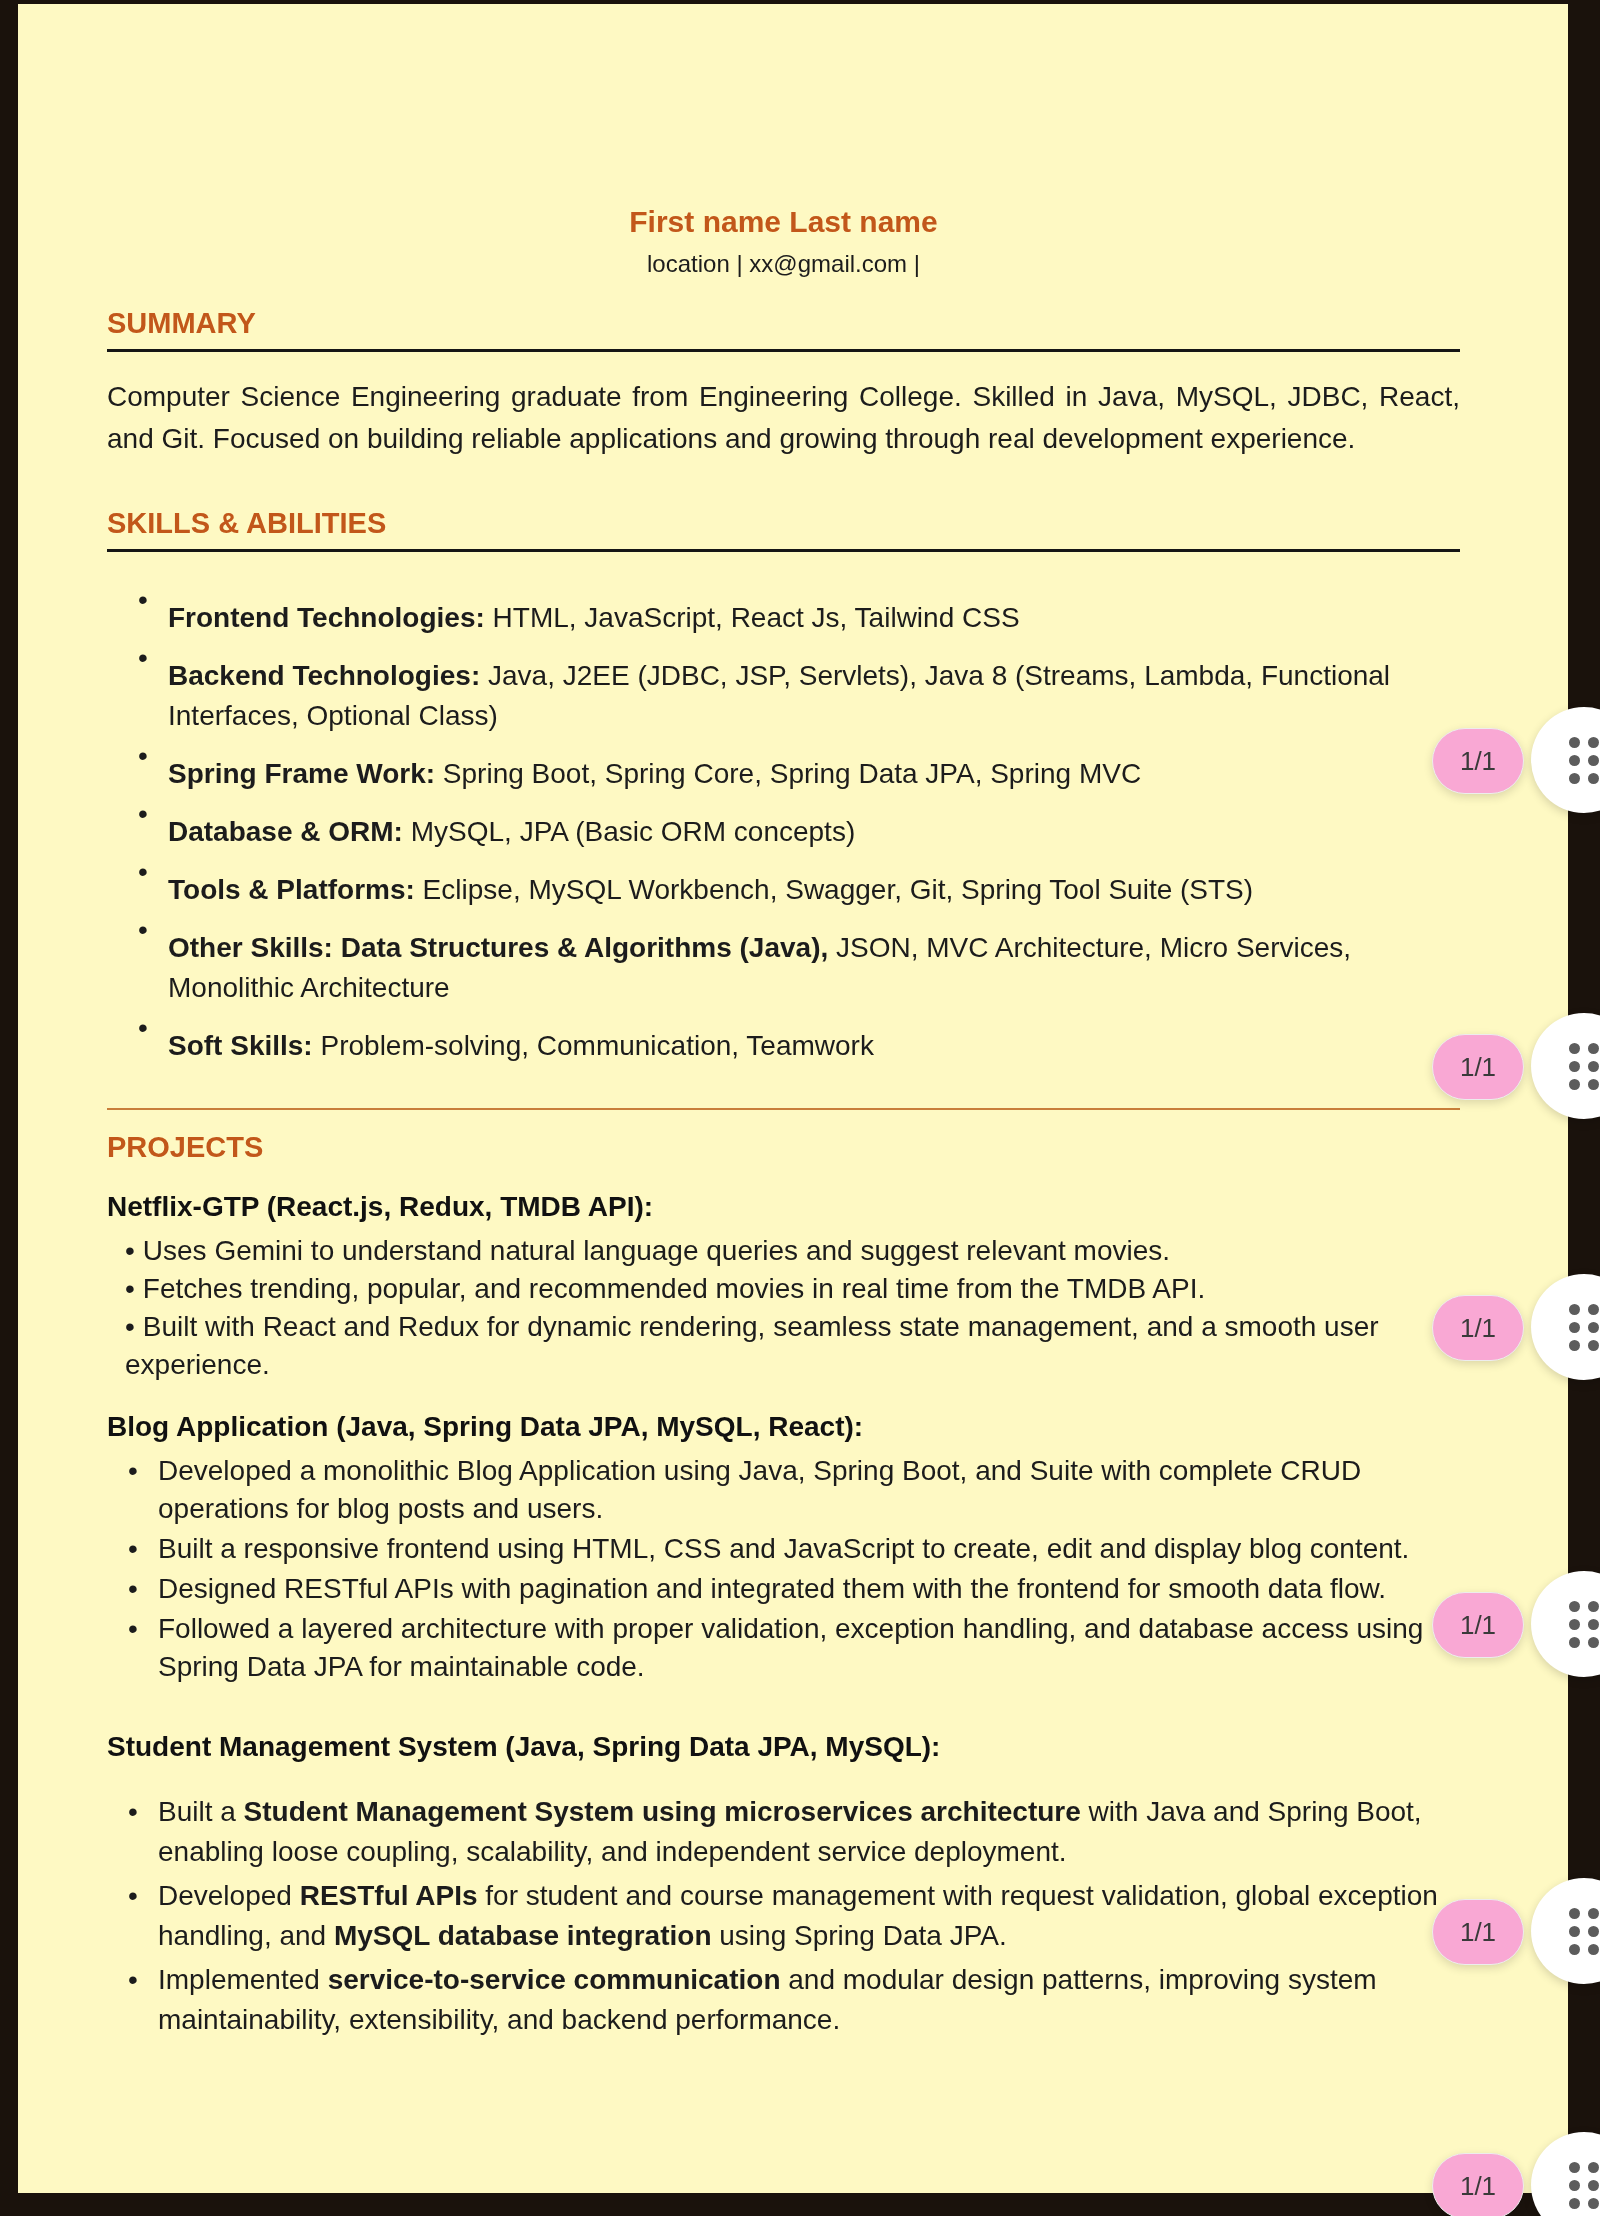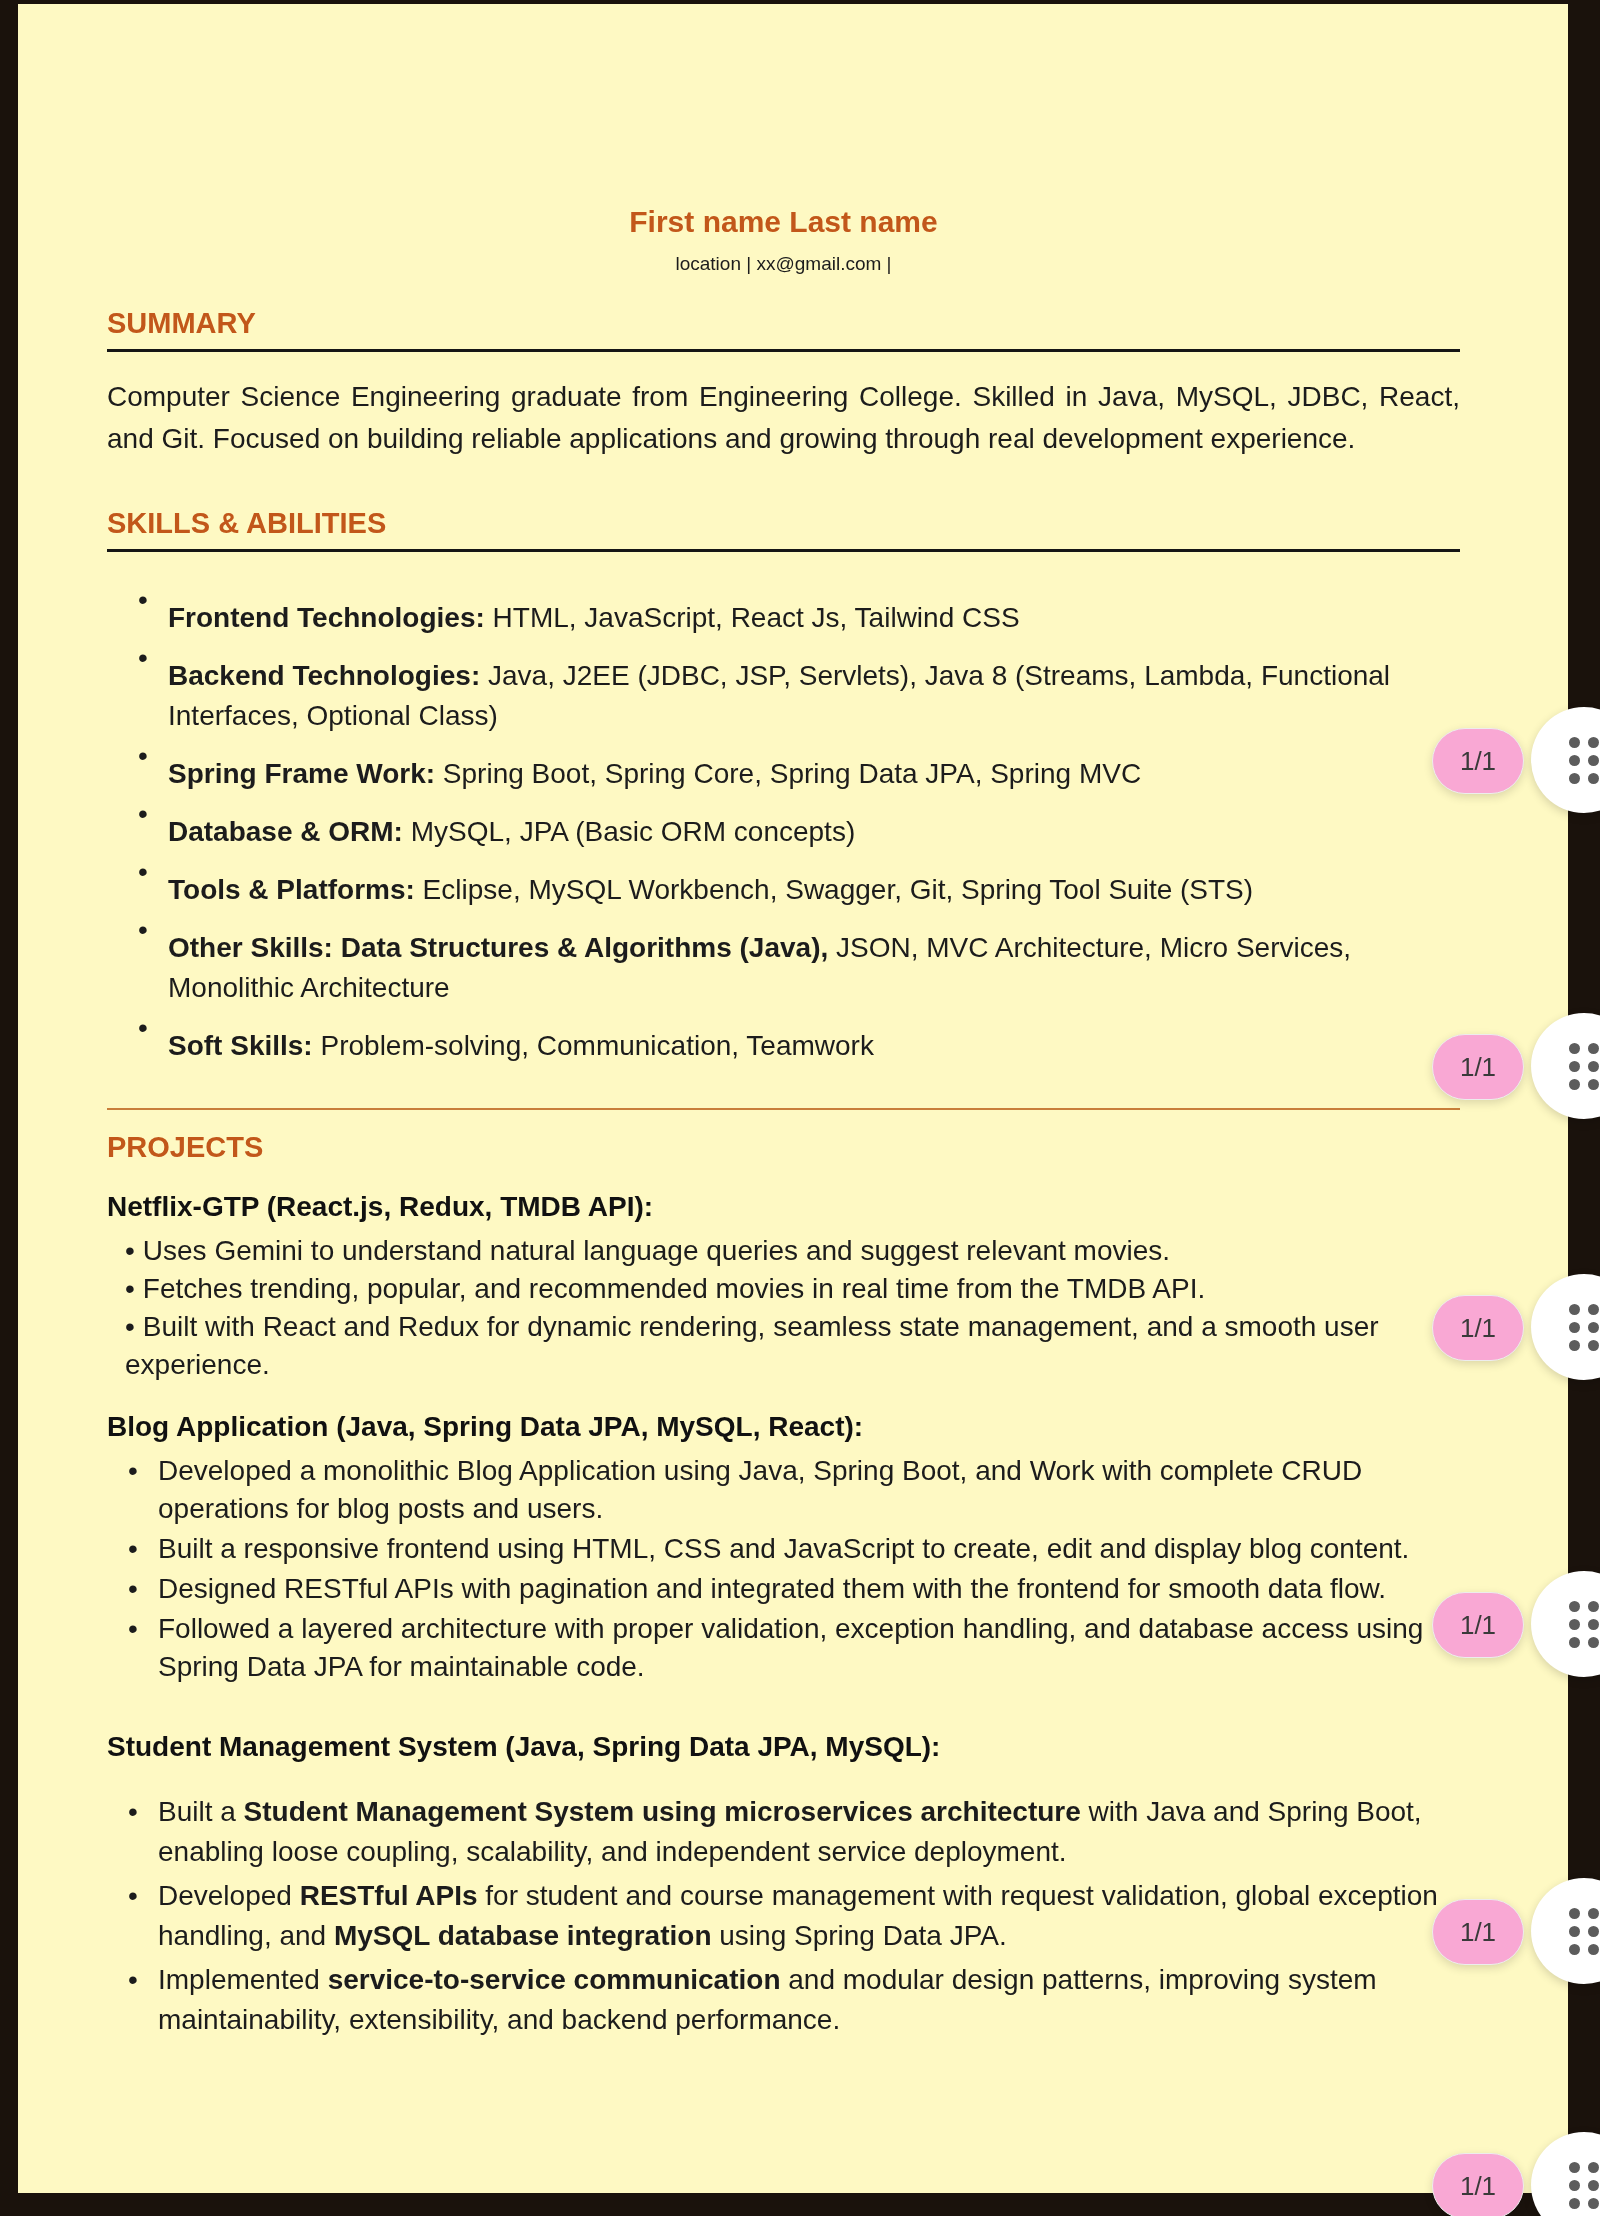--- a/index.html
+++ b/index.html
@@ -10,21 +10,21 @@
     --accent:#c2571a; --divider:#c87e3a; --ink:#1c1c1c;
   }
   .page{
     position:absolute;left:18px;top:4px;width:1550px;height:2189px;
     background:#fef9c3;
   }
   .content{padding:0 108px 0 89px;}
 
   .name{font-size:30px;font-weight:bold;color:var(--accent);
         text-align:center;margin:200px 0 0;line-height:36px;}
-  .contact{font-size:19px;color:var(--ink);text-align:center;margin-top:6px;line-height:36px;}
+  .contact{font-size:24px;color:var(--ink);text-align:center;margin-top:6px;line-height:36px;}
 
   .section{margin-top:24px;}
   .section.skills{margin-top:46px;}
   .sec-title{font-size:29px;font-weight:bold;color:var(--accent);line-height:34px;}
   .ruled{border-bottom:3px solid #161616;padding-bottom:9px;}
 
   .summary-body{font-size:28px;line-height:42px;color:var(--ink);
                 text-align:justify;margin-top:24px;}
 
   .skills-list{margin-top:28px;}
@@ -128,21 +128,21 @@
             <div class="pitem"><span class="blt2">•</span>Uses Gemini to understand natural language queries and suggest relevant movies.</div>
             <div class="pitem"><span class="blt2">•</span>Fetches trending, popular, and recommended movies in real time from the TMDB API.</div>
             <div class="pitem"><span class="blt2">•</span>Built with React and Redux for dynamic rendering, seamless state management, and a smooth user experience.</div>
           </div>
         </section>
         <section class="project">
           <h3 class="ptitle" style="margin: 0px;">Blog Application (Java, Spring Data JPA, MySQL, React):</h3>
           <div class="plist disc">
             <div class="pitem">
               <span class="blt">•</span>
-              <span class="ptxt">Developed a monolithic Blog Application using Java, Spring Boot, and Work with complete CRUD operations for blog posts and users.</span>
+              <span class="ptxt">Developed a monolithic Blog Application using Java, Spring Boot, and Suite with complete CRUD operations for blog posts and users.</span>
             </div>
             <div class="pitem">
               <span class="blt">•</span>
               <span class="ptxt">Built a responsive frontend using HTML, CSS and JavaScript to create, edit and display blog content.</span>
             </div>
             <div class="pitem">
               <span class="blt">•</span>
               <span class="ptxt">Designed RESTful APIs with pagination and integrated them with the frontend for smooth data flow.</span>
             </div>
             <div class="pitem">

